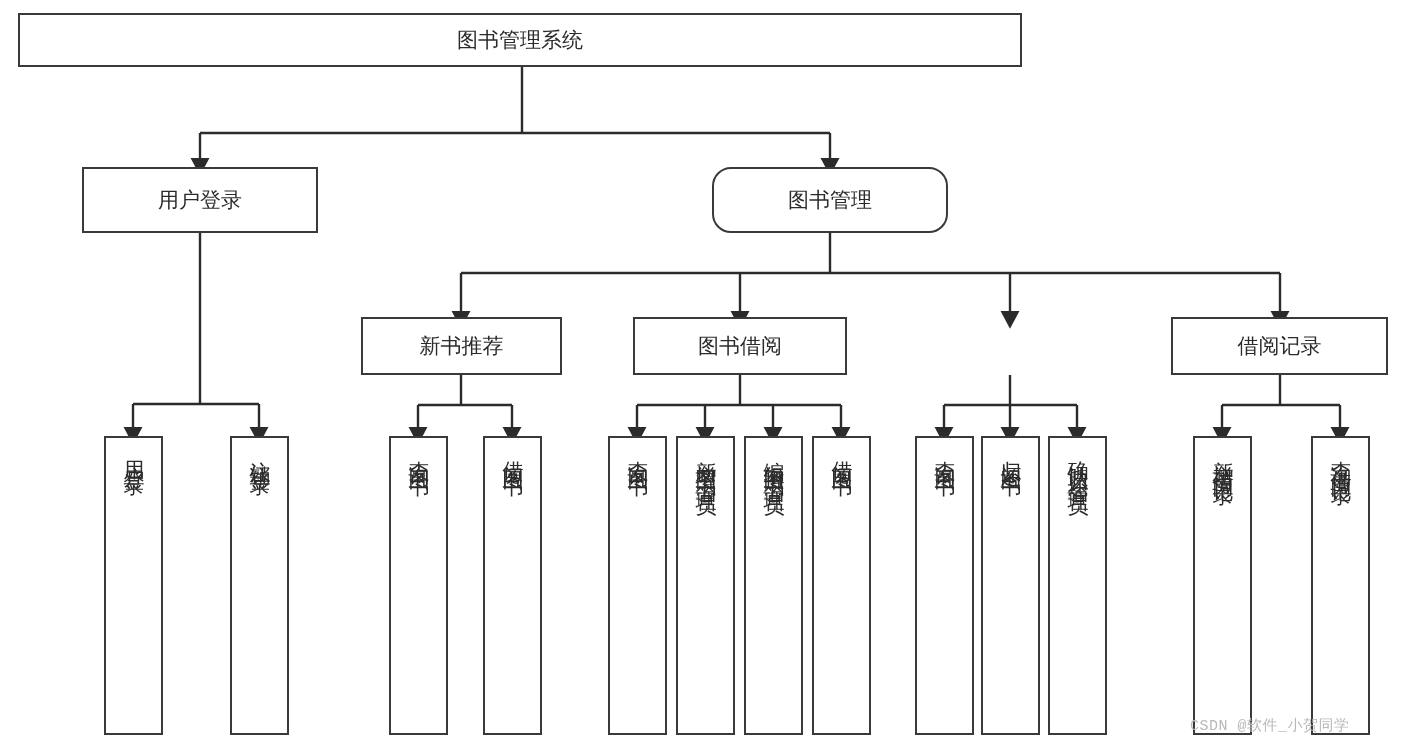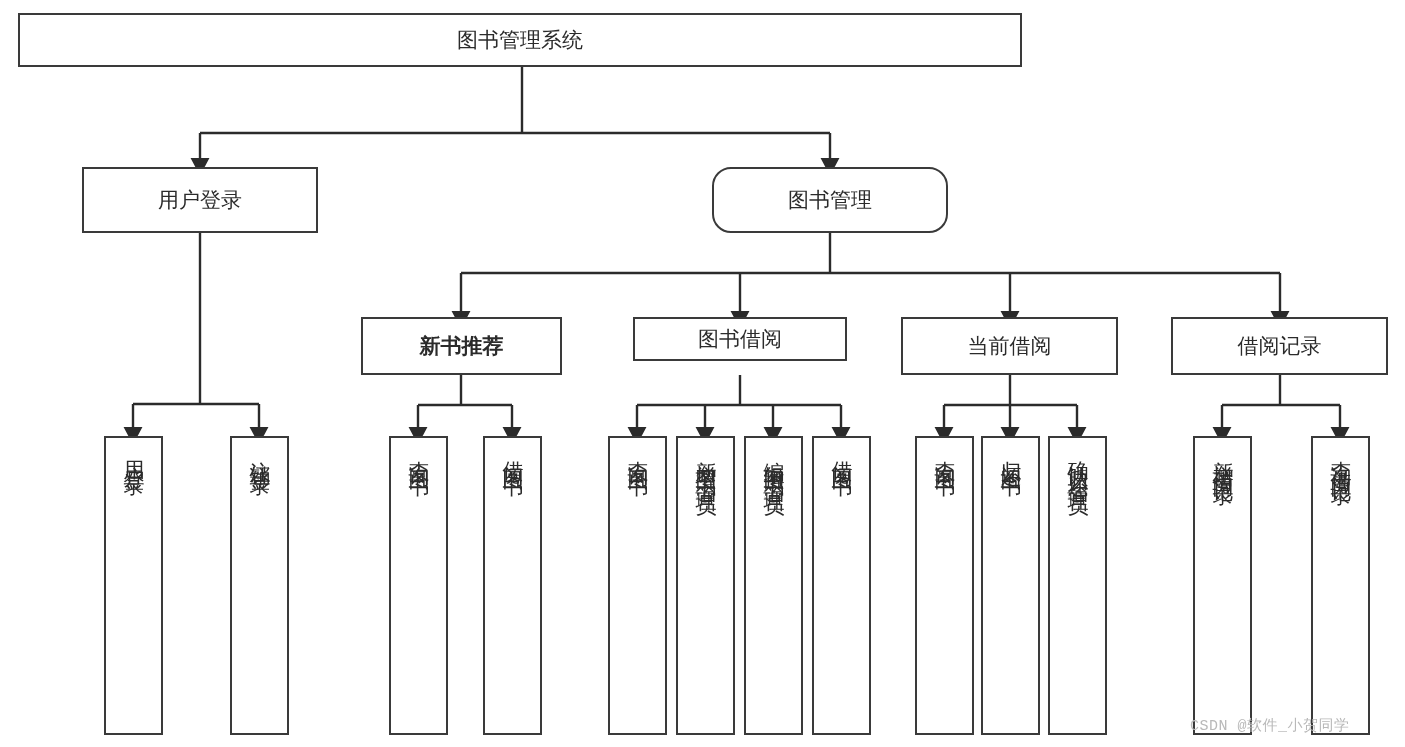--- a/index.html
+++ b/index.html
@@ -73,28 +73,25 @@
     <span class="node-label">图书管理系统</span>
   </div>
 
   <div class="node h" style="left:82px;top:167px;width:236px;height:66px;">
     <span class="node-label">用户登录</span>
   </div>
   <div class="node h" style="left:712px;top:167px;width:236px;height:66px;border-radius:19px;">
     <span class="node-label">图书管理</span>
   </div>
 
-  <div class="node h" style="left:361px;top:317px;width:201px;height:58px;font-weight:bold;">
+  <div class="node h" style="left:361px;top:317px;width:201px;height:58px;">
     <span class="node-label">新书推荐</span>
   </div>
-  <div class="node h" style="left:633px;top:317px;width:214px;height:44px;">
+  <div class="node h" style="left:633px;top:317px;width:214px;height:58px;">
     <span class="node-label">图书借阅</span>
-  </div>
-  <div class="node h" style="left:901px;top:317px;width:217px;height:58px;">
-    <span class="node-label">当前借阅</span>
   </div>
   <div class="node h" style="left:1171px;top:317px;width:217px;height:58px;">
     <span class="node-label">借阅记录</span>
   </div>
 
   <div class="node v" style="left:104px;top:436px;width:59px;height:299px;">
     <span class="node-label">用户登录</span>
   </div>
   <div class="node v" style="left:230px;top:436px;width:59px;height:299px;">
     <span class="node-label">注销登录</span>

